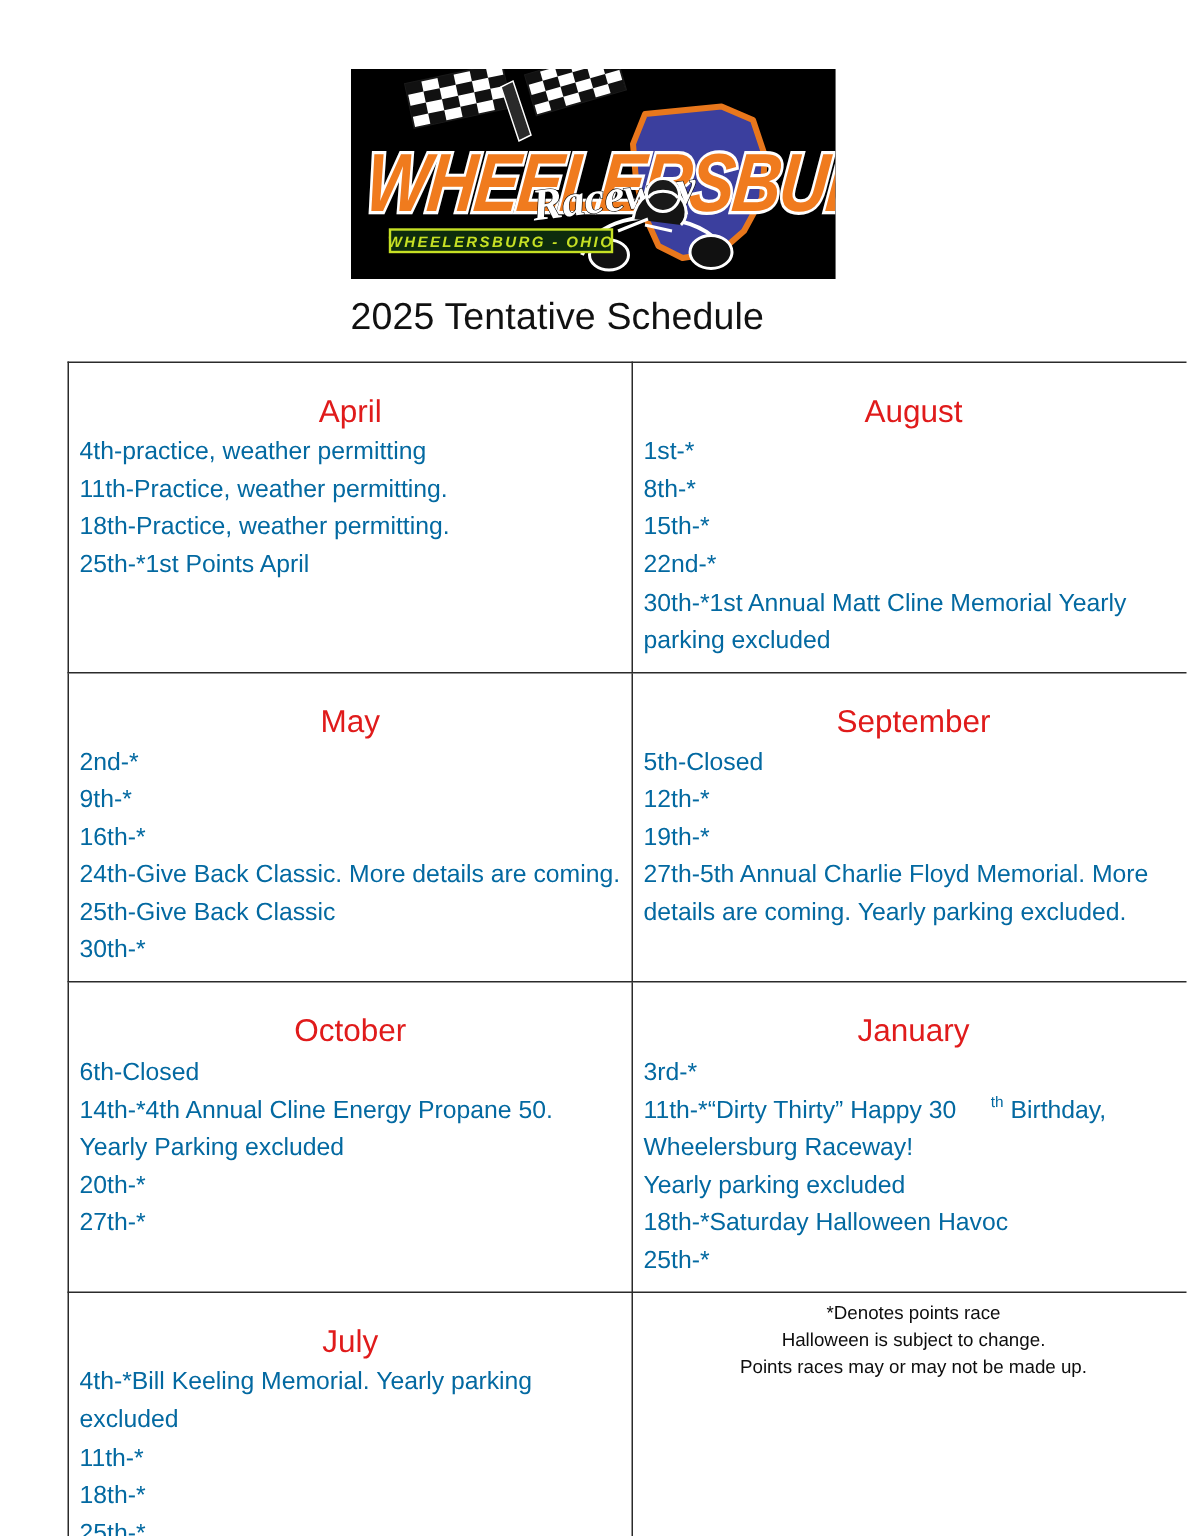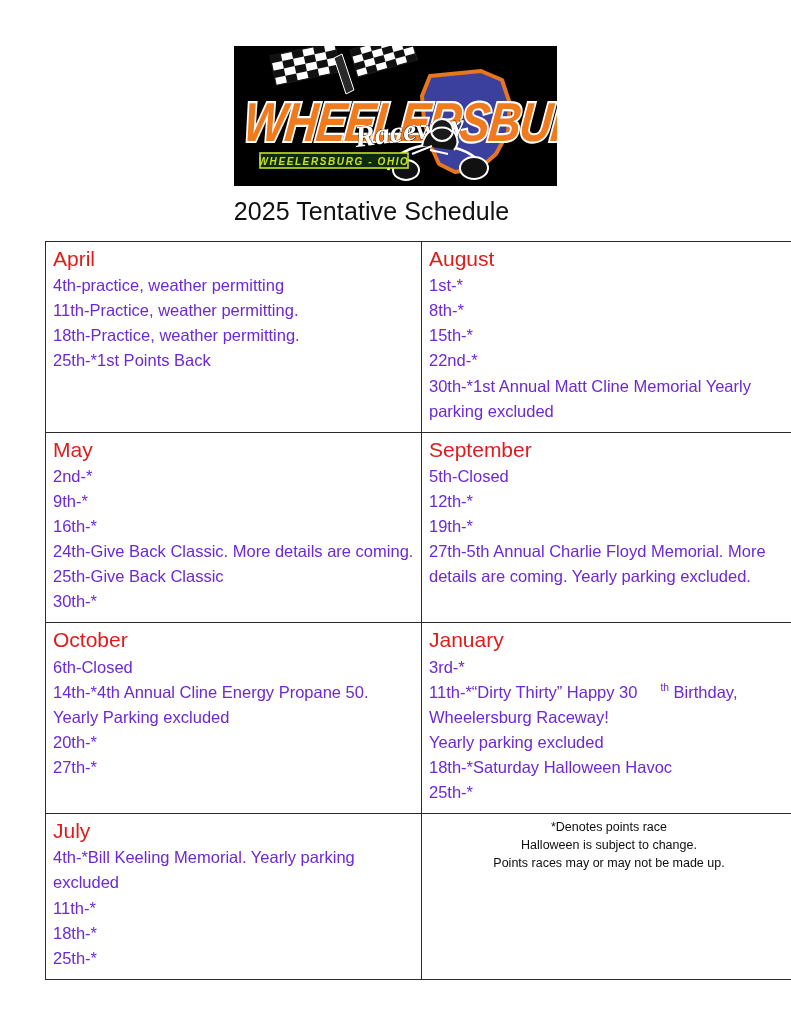--- a/index.html
+++ b/index.html
@@ -53,34 +53,34 @@
   }
   #schedule-table td {
     border: 1px solid #2b2b2b;
     vertical-align: top;
     padding: 4px 7px 8px 7px;
   }
   #schedule-table td.col-left  { width: 361px; }
   #schedule-table td.col-right { width: 360px; }
 
   .month-name {
-    text-align: left;
+    text-align: center;
     color: #e01b1b;
     font-size: 21px;
     line-height: 1.25;
-    margin: 0 0 1px 0;
+    margin: 16px 0 1px 0;
     font-weight: 400;
   }
   .entry-list {
     list-style: none;
     margin: 0;
     padding: 0;
     font-size: 16.5px;
     line-height: 1.52;
-    color: #6d28d9;
+    color: #0369a1;
   }
   .entry-list li { margin: 0; padding: 0; }
   .entry-list li sup {
     font-size: 0.62em;
     vertical-align: super;
     line-height: 0;
     margin-left: 23px;
   }
 
   
@@ -172,21 +172,21 @@
 
 <table id="schedule-table">
   <tbody>
       <tr>
         <td class="col-left">
           <div class="month-name">April</div>
           <ul class="entry-list">
             <li>4th-practice, weather permitting</li>
             <li>11th-Practice, weather permitting.</li>
             <li>18th-Practice, weather permitting.</li>
-            <li>25th-*1st Points Back</li>
+            <li>25th-*1st Points April</li>
           </ul>
         </td>
         <td class="col-right">
           <div class="month-name">August</div>
           <ul class="entry-list">
             <li>1st-*</li>
             <li>8th-*</li>
             <li>15th-*</li>
             <li>22nd-*</li>
             <li>30th-*1st Annual Matt Cline Memorial Yearly parking excluded</li>

